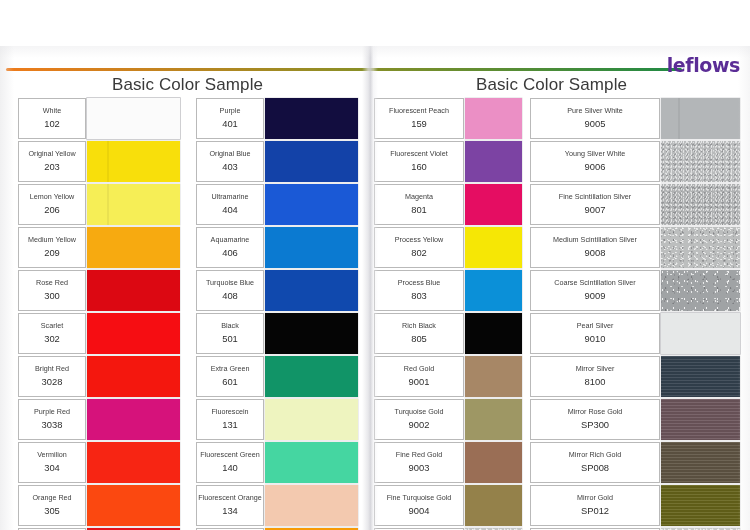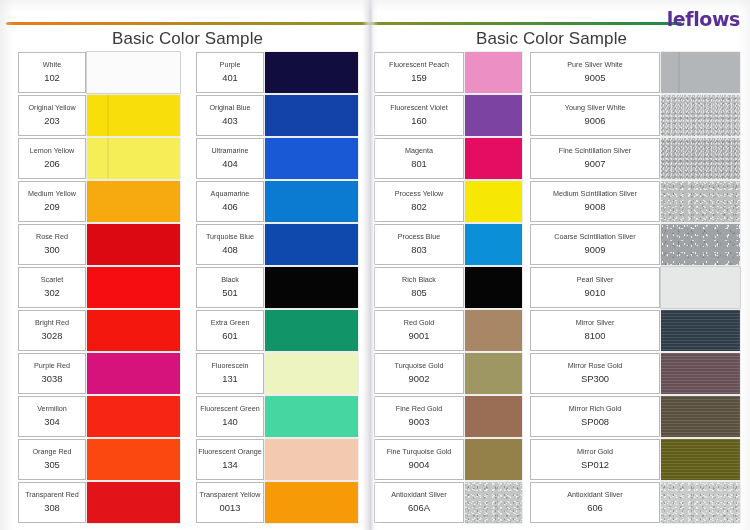--- a/index.html
+++ b/index.html
@@ -13,20 +13,21 @@
     overflow: hidden;
     font-family: "Liberation Sans", sans-serif;
     position: relative;
   }
 
   
   #page {
     position: absolute;
     inset: 0;
     background: #ffffff;
+    margin-top: 46px;
   }
   
   .scan-shade {
     position: absolute;
     inset: 0;
     pointer-events: none;
     background:
       linear-gradient(to right,
         rgba(228,228,230,0.55) 0px,
         rgba(255,255,255,0) 14px),

